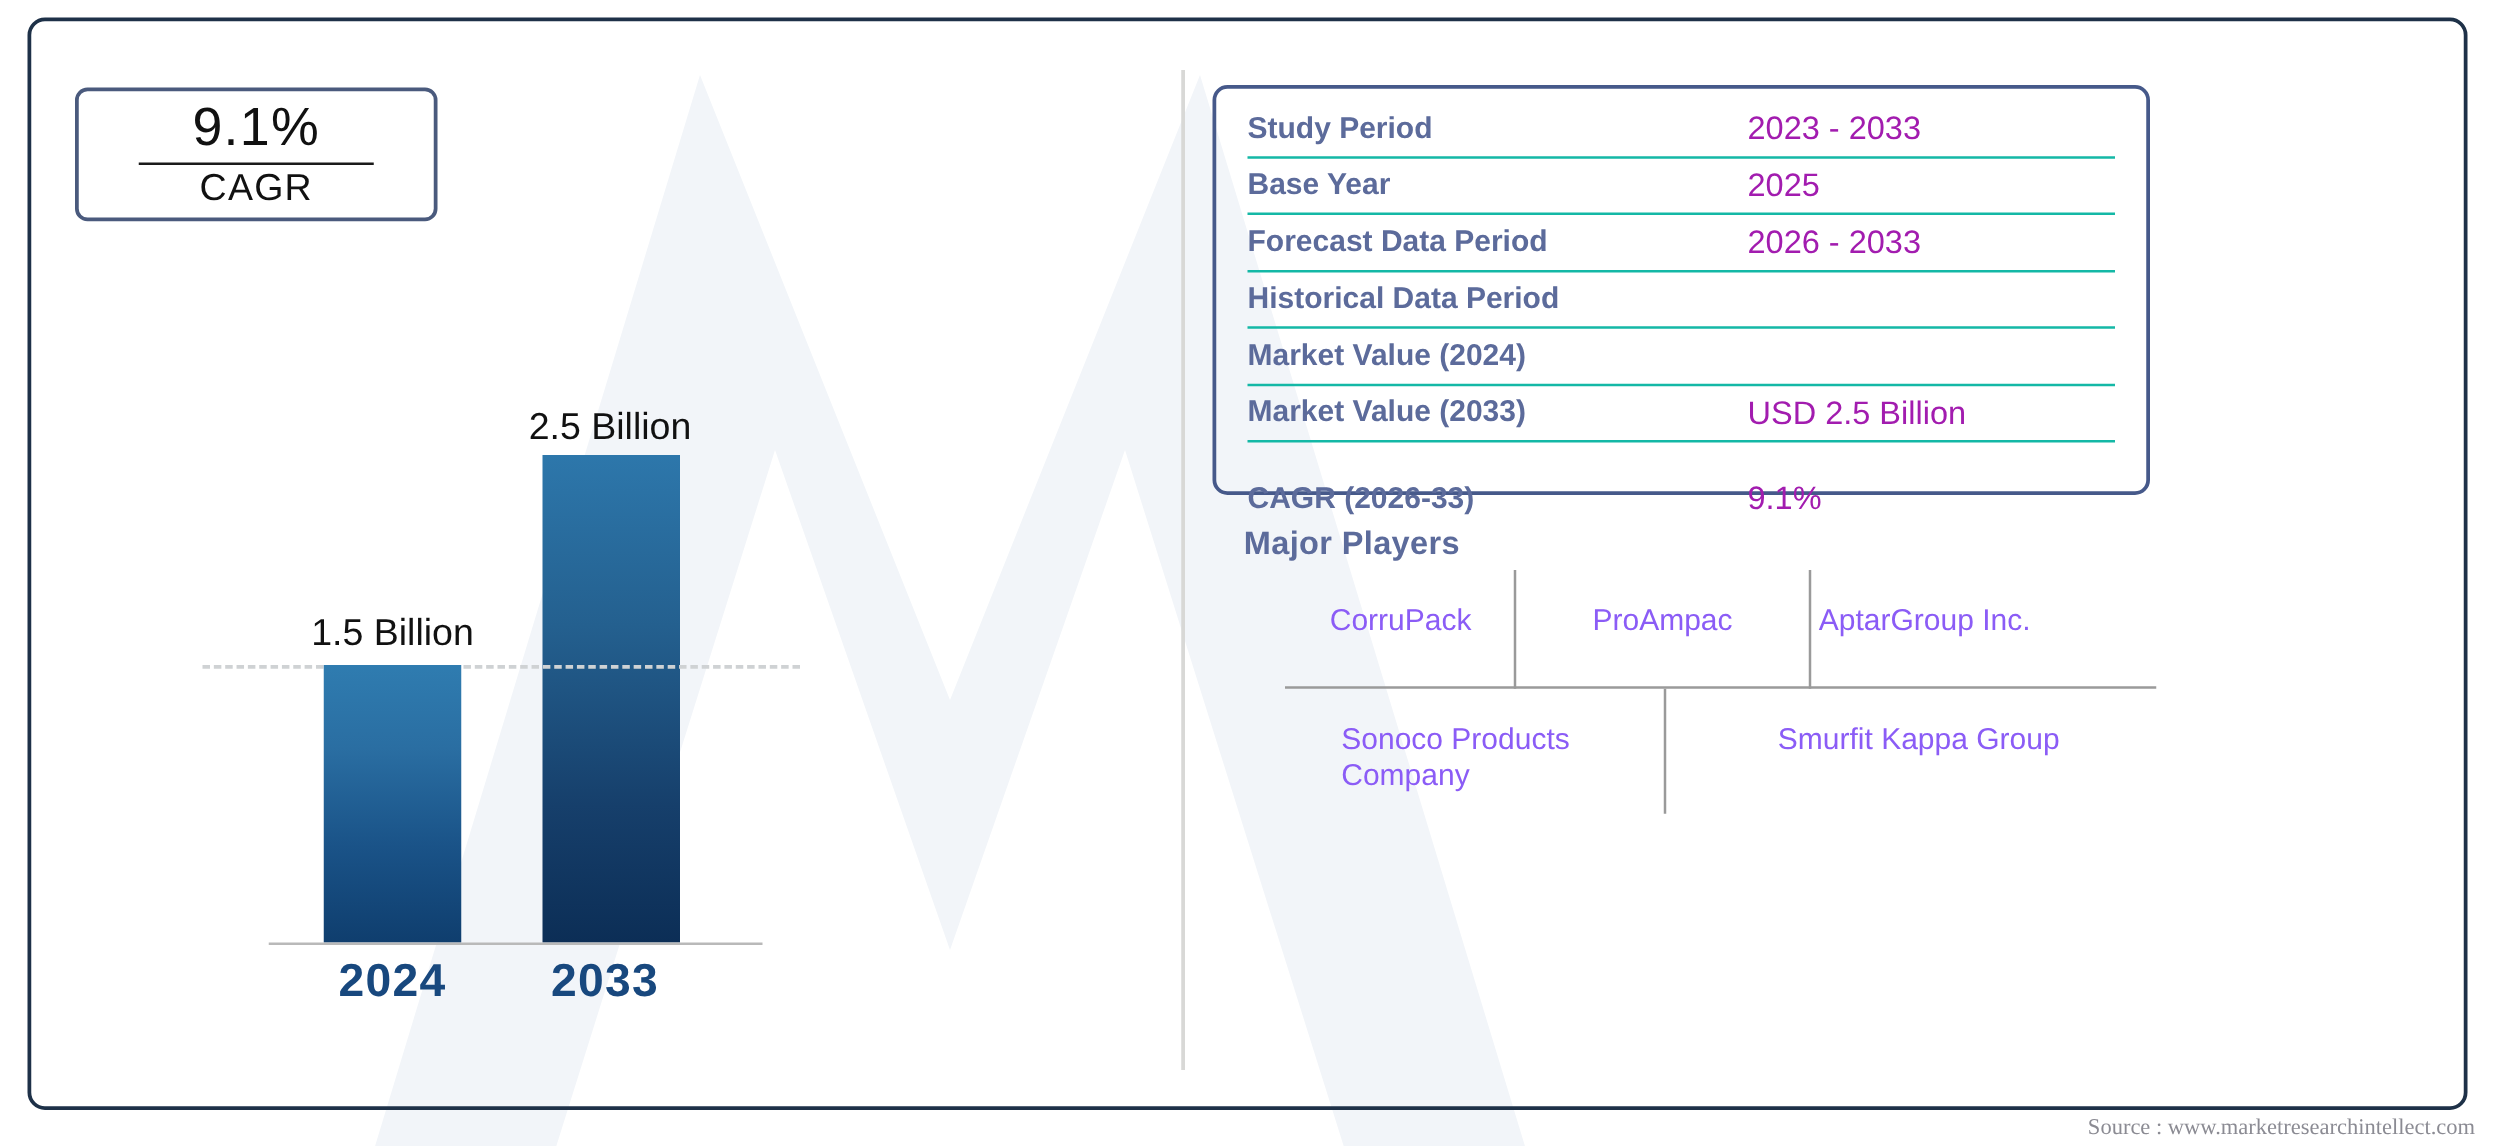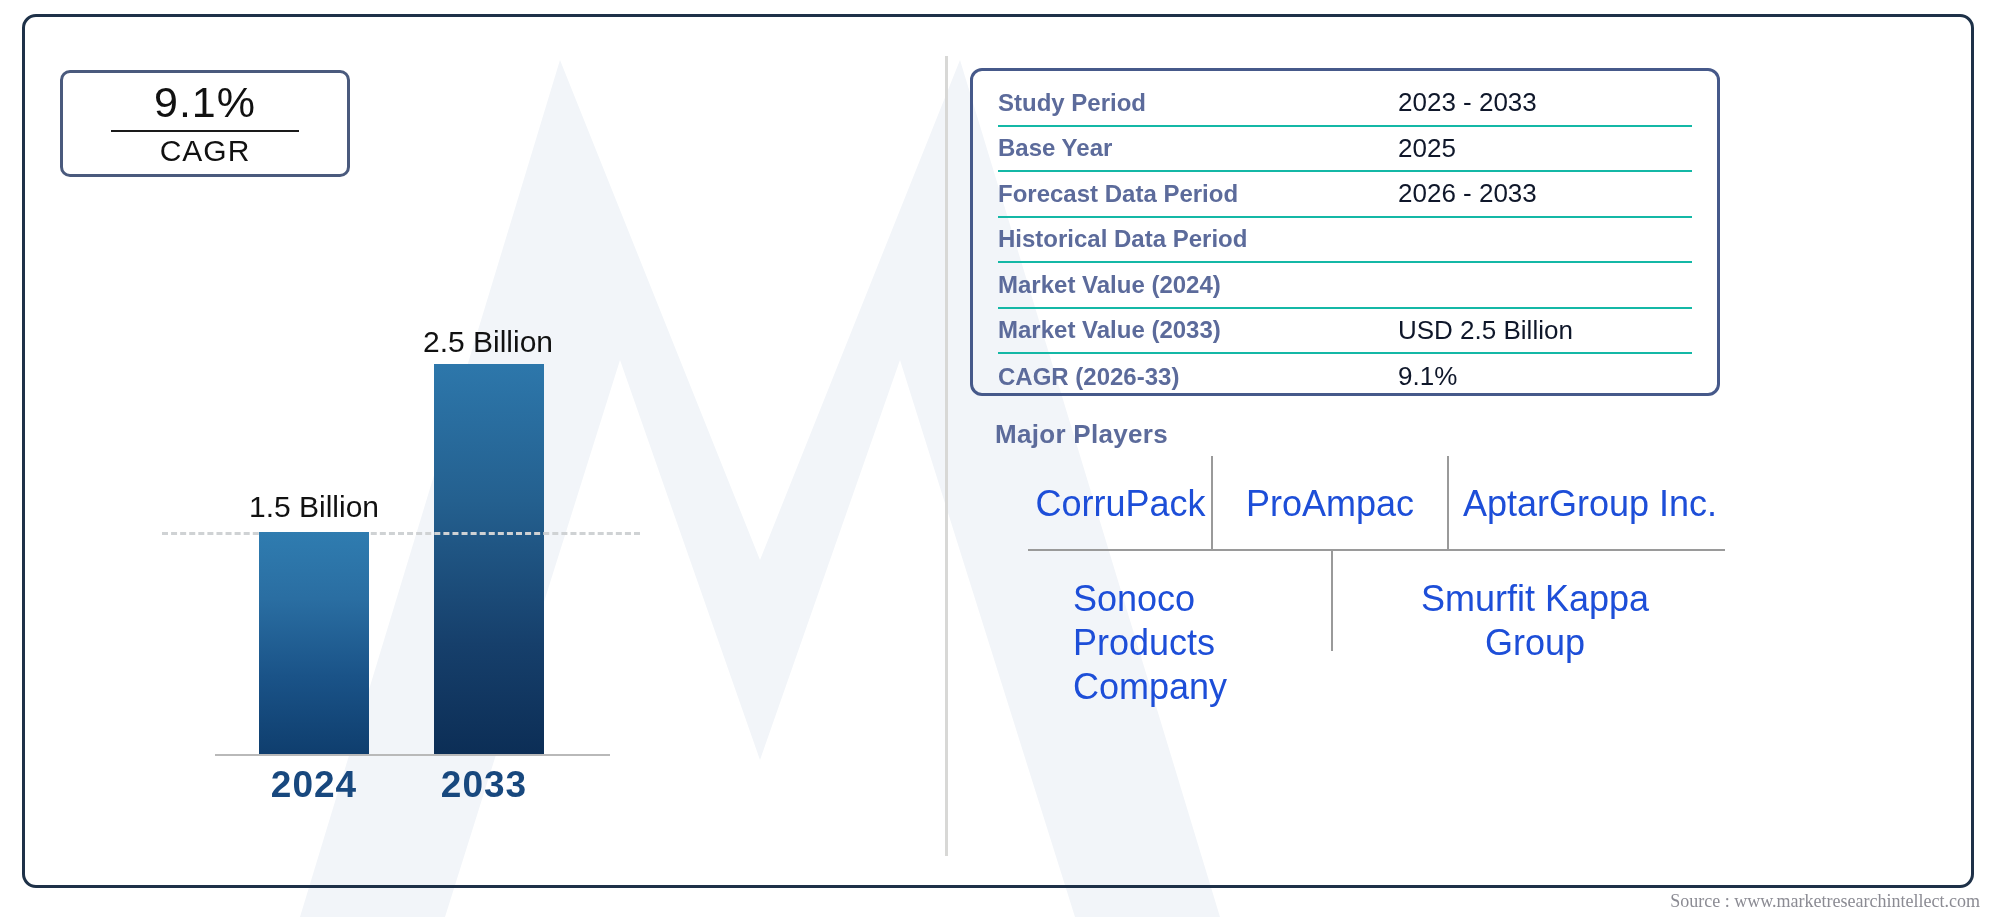--- a/index.html
+++ b/index.html
@@ -136,31 +136,31 @@
   }
 
   
   .srow{
     display:flex; align-items:center;
     height:45.5px;
     margin:0 25px;
     border-bottom:2px solid #14b8a6;
     box-sizing:border-box;
   }
-  .srow:last-child{ border-bottom:none; }
+  .srow:last-child{ border-bottom:none;margin-top:22px; }
   .srow-first{ margin-top:10px; }
   .slabel{
     width:400px;
     font-size:24px; font-weight:bold;
     color:#5c6b9b;
     white-space:nowrap;
   }
   .svalue{
     flex:1;
-    font-size:26px; color:#0f172a;
+    font-size:26px; color:#a21caf;
     white-space:nowrap;
   }
 
   
   #mp-title{
     position:absolute;
     left:845px; top:405px;
     font-size:26px; font-weight:bold;
     color:#5c6b9b; letter-spacing:.3px;
   }
@@ -174,26 +174,26 @@
     position:absolute; left:33px; top:97px;
     width:697px; height:2px; background:#9a9a9a;
   }
   .mp-v{ position:absolute; width:2px; background:#9a9a9a; }
   #mp-v1{ left:216px; top:4px;  height:95px; }
   #mp-v2{ left:452px; top:4px;  height:95px; }
   #mp-v3{ left:336px; top:99px; height:100px; }
 
   .mp-cell{
     position:absolute;
-    font-size:36px; color:#1d4ed8;
+    font-size:24px; color:#8b5cf6;
     line-height:1.22;
   }
   #mp-1{ left:33px;  top:30px;  width:185px; text-align:center; }
   #mp-2{ left:230px; top:30px;  width:210px; text-align:center; }
-  #mp-3{ left:460px; top:30px;  width:270px; text-align:center; }
+  #mp-3{ left:460px; top:30px;  width:270px; text-align:left; }
   #mp-4{ left:78px;  top:125px; width:260px; text-align:left; }
   #mp-5{ left:375px; top:125px; width:330px; text-align:center; }
 
   
   #source{
     position:absolute;
     right:20px; bottom:5px;
     font-family:"Liberation Serif", serif;
     font-size:18px; color:#8b8b93;
     white-space:nowrap; z-index:4;

